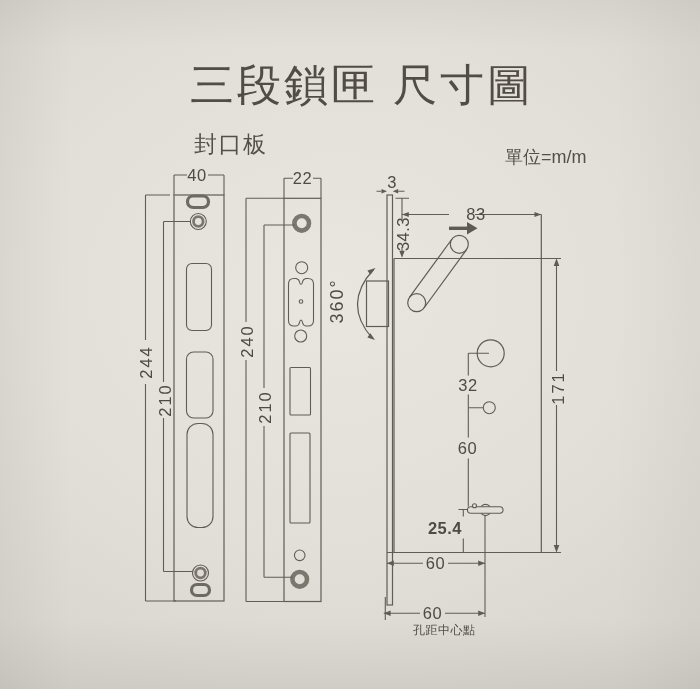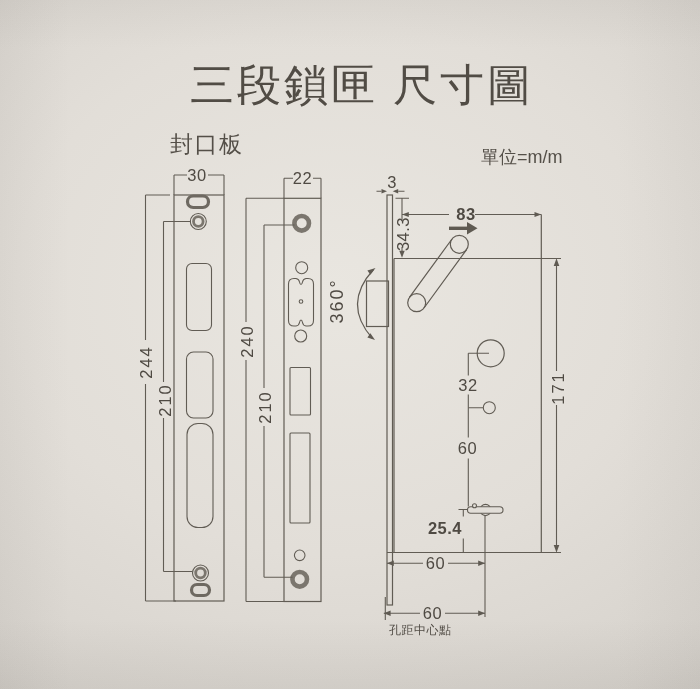--- a/index.html
+++ b/index.html
@@ -13,21 +13,21 @@
   }
   svg{position:absolute;left:0;top:0;}
   .ln{stroke:#615c54;stroke-width:1.2;fill:none;stroke-linecap:butt;}
   .thin{stroke-width:1.1;}
   .donut{stroke:#7b766e;fill:none;}
   .oval{stroke:#6e6961;fill:none;}
   .ah{fill:#5f5a52;stroke:none;}
   .paperfill{fill:#e2ded8;}
   .lbl{position:absolute;color:#55504a;white-space:nowrap;transform:translate(-50%,-50%);line-height:1;}
   .lbl.v{transform:translate(-50%,-50%) rotate(-90deg);}
-  .lbl.anchorleft{transform:none;}
+  .lbl.anchorleft{transform:none;margin-left:24px;}
   .title{font-size:44px;letter-spacing:3px;color:#514c45;}
   .plate-label{font-size:23px;letter-spacing:1.5px;color:#544f48;}
   .unit{font-size:18px;color:#544f48;text-align:center;}
   .note{font-size:12px;letter-spacing:0.5px;color:#514c45;}
   .dim{font-size:16.5px;letter-spacing:0.5px;color:#4f4a43;}
   .dim.sp{letter-spacing:2px;}
 </style>
 </head>
 <body>
 
@@ -143,30 +143,30 @@
       <polygon class="ah" points="383.8,613.3 390.6,610.6 390.6,616"></polygon>
       <polygon class="ah" points="485,613.3 478.2,610.6 478.2,616"></polygon>
     </g>
   </svg>
 
   <div class="lbl title" style="left:362px;top:85px;">三段鎖匣 尺寸圖</div>
   <div class="lbl plate-label anchorleft" style="left:170px;top:133px;">封口板</div>
   <div class="lbl unit anchorleft" style="left:481px;top:148px;">單位=m/m</div>
   <div class="lbl note anchorleft" style="left:389px;top:624px;">孔距中心點</div>
 
-  <div class="lbl dim" style="left:197px;top:174.5px;">30</div>
+  <div class="lbl dim" style="left:197px;top:174.5px;">40</div>
   <div class="lbl dim sp v" style="left:146px;top:362px;">244</div>
   <div class="lbl dim sp v" style="left:164.5px;top:400px;">210</div>
 
   <div class="lbl dim" style="left:302.5px;top:177.5px;">22</div>
   <div class="lbl dim sp v" style="left:246.5px;top:341px;">240</div>
   <div class="lbl dim sp v" style="left:264.5px;top:407px;">210</div>
 
   <div class="lbl dim" style="left:392px;top:182px;">3</div>
-  <div class="lbl dim" style="left:466px;top:213.5px;font-weight:bold;">83</div>
+  <div class="lbl dim" style="left:476px;top:213.5px;">83</div>
   <div class="lbl dim v" style="left:402.5px;top:234px;">34.3</div>
   <div class="lbl dim sp v" style="left:337px;top:301px;font-size:18px;">360°</div>
   <div class="lbl dim sp v" style="left:557.5px;top:388px;">171</div>
   <div class="lbl dim" style="left:468px;top:385px;">32</div>
   <div class="lbl dim" style="left:467.5px;top:448px;">60</div>
   <div class="lbl dim" style="left:445px;top:527.5px;font-weight:bold;">25.4</div>
   <div class="lbl dim" style="left:435.5px;top:562.5px;">60</div>
   <div class="lbl dim" style="left:432.5px;top:613px;">60</div>
 
 </div>

